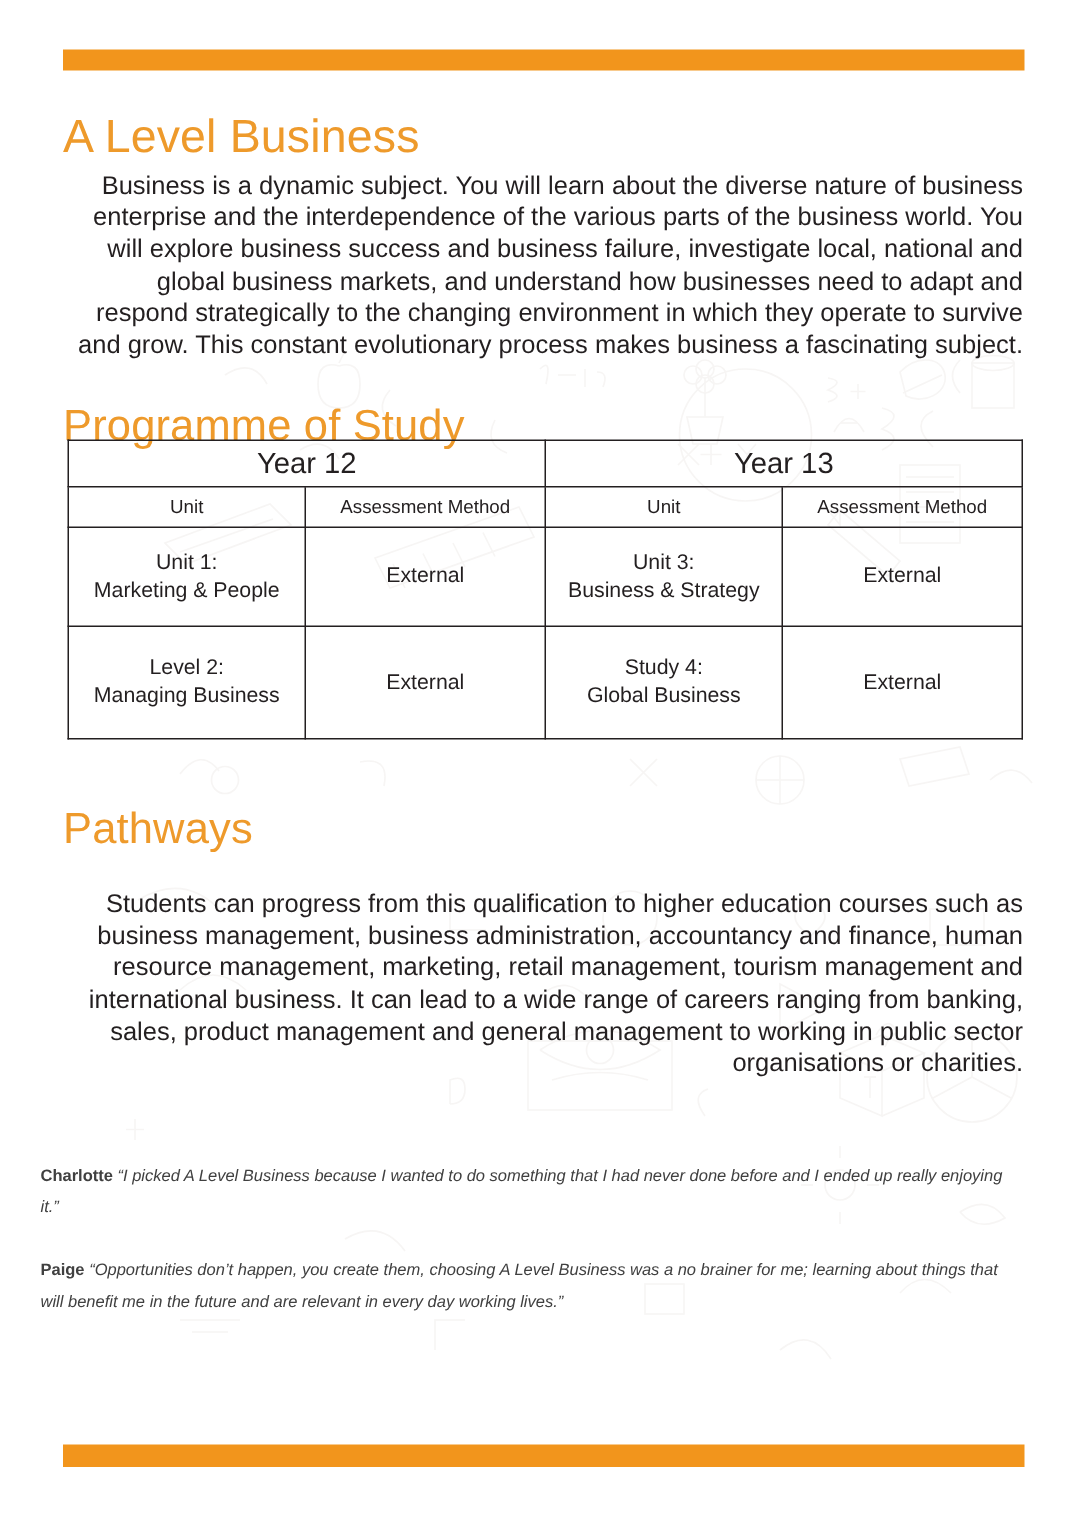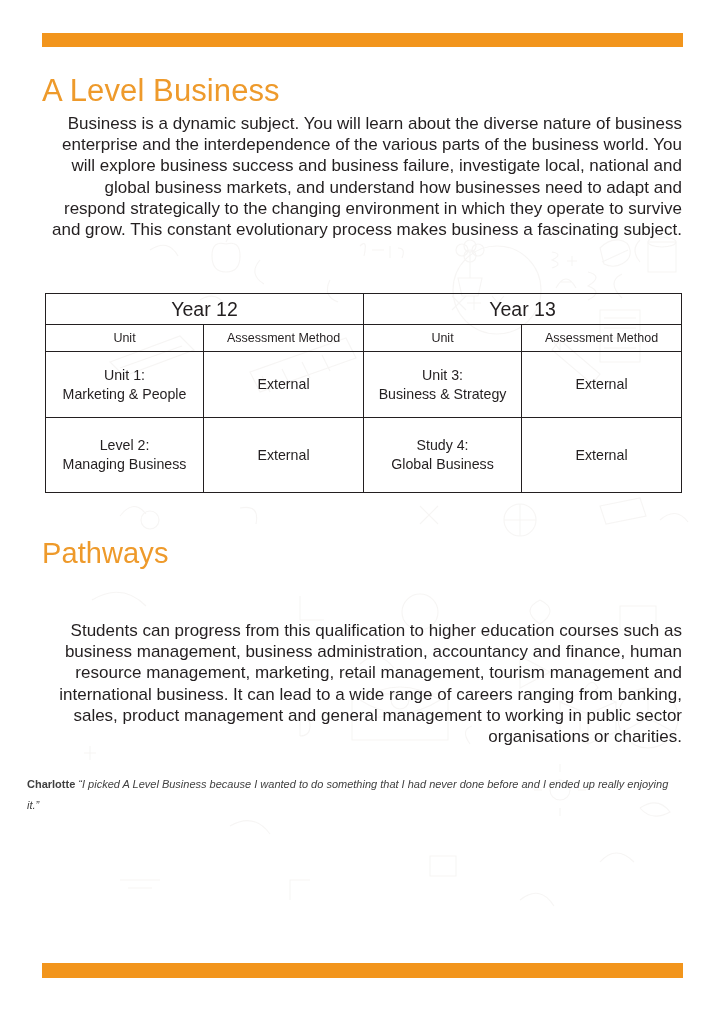--- a/index.html
+++ b/index.html
@@ -67,21 +67,21 @@
   .para {
     position: absolute;
     left: 42px;
     width: 640px;
     color: #231f20;
     font-size: 17px;
     line-height: 21.2px;
     text-align: right;
   }
   #p-intro    { top: 96px; }
-  #p-pathways { top: 584px; margin-top: 36px; }
+  #p-pathways { top: 556px; margin-top: 36px; }
 
   
   .table-wrap {
     position: absolute;
     left: 45px;
     top: 293px;
     width: 636px;
   }
   table.pos {
     border-collapse: collapse;
@@ -239,20 +239,21 @@
   </svg>
 
   <div class="content">
 
     <div class="rule rule-top"></div>
 
     <h1 class="heading" id="h-title">A Level Business</h1>
 
     <p class="para" id="p-intro">Business is a dynamic subject. You will learn about the diverse nature of business enterprise and the interdependence of the various parts of the business world. You will explore business success and business failure, investigate local, national and global business markets, and understand how businesses need to adapt and respond strategically to the changing environment in which they operate to survive and grow. This constant evolutionary process makes business a fascinating subject.</p>
 
+    <h2 class="heading" id="h-programme">Programme of Study</h2>
 
     <div class="table-wrap">
       <table class="pos">
         <colgroup>
           <col class="col-unit">
             <col class="col-assess">
           <col class="col-unit">
             <col class="col-assess">
         </colgroup>
         <thead>
@@ -299,17 +300,21 @@
     <h2 class="heading" id="h-pathways">Pathways</h2>
 
     <p class="para" id="p-pathways">Students can progress from this qualification to higher education courses such as business management, business administration, accountancy and finance, human resource management, marketing, retail management, tourism management and international business.  It can lead to a wide range of careers ranging from banking, sales, product management and general management to working in public sector organisations or charities.</p>
 
 
     <p class="quote" id="q-1">
       <span class="who">Charlotte</span>
       <span class="said">“I picked A Level Business because I wanted to do something that I had never done before and I ended up really enjoying it.”</span>
     </p>
 
+    <p class="quote" id="q-2">
+      <span class="who">Paige</span>
+      <span class="said">“Opportunities don’t happen, you create them, choosing A Level Business was a no brainer for me; learning about things that will benefit me in the future and are relevant in every day working lives.”</span>
+    </p>
 
     <div class="rule rule-bottom"></div>
 
   </div>
 </div>
 
 </body></html>

